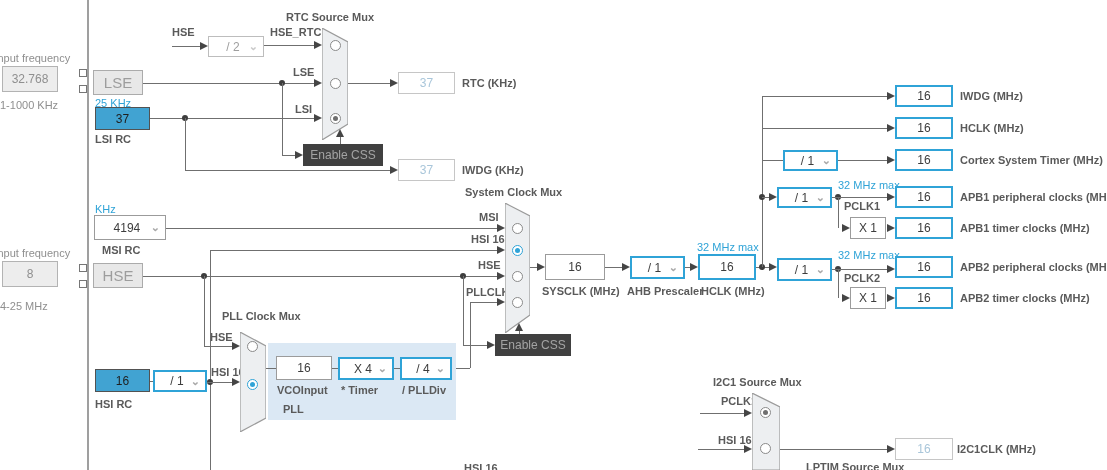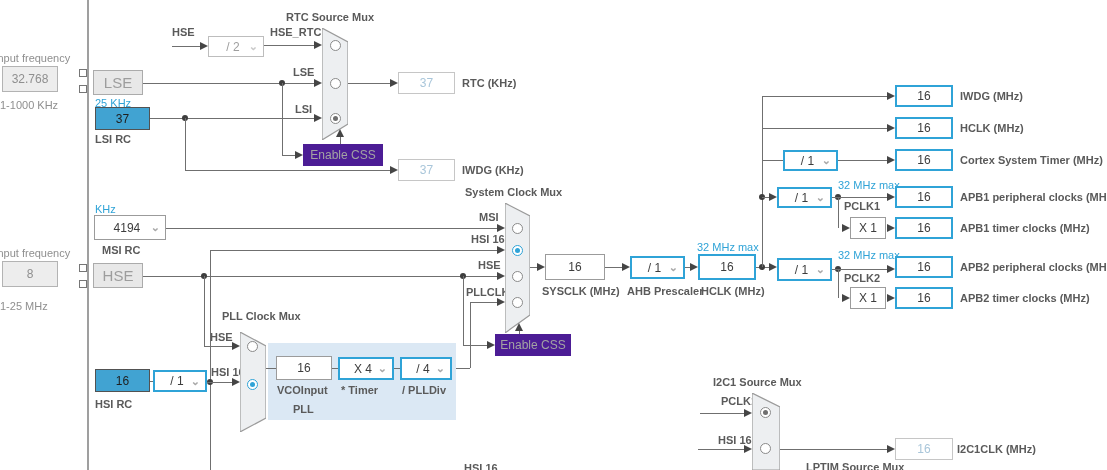--- a/index.html
+++ b/index.html
@@ -23,21 +23,21 @@
   .box.inp{background:#ededed;border:1px solid #b3b3b3;color:#8f8f8f}
   .gblock{position:absolute;display:flex;align-items:center;justify-content:center;box-sizing:border-box;
           background:#e8e8e8;border:1px solid #ababab;color:#9d9d9d;font-size:15px}
   .dd{position:absolute;display:flex;align-items:center;box-sizing:border-box;background:#fff;
       border:1px solid #9b9b9b;font-size:12px;color:#3d3d3d;padding:0 5px 0 8px}
   .dd .val{flex:1;text-align:center}
   .dd .chev{color:#a8a8a8;font-size:11px;line-height:1;font-weight:bold}
   .dd.blue{border:2px solid #2fa3d7}
   .dd.dis{border:1px solid #bdbdbd;color:#9e9e9e}
   .dd.dis .chev{color:#c9c9c9}
-  .btn{position:absolute;display:flex;align-items:center;justify-content:center;background:#4c1d95;
+  .btn{position:absolute;display:flex;align-items:center;justify-content:center;background:#404040;
        color:#a3a3a3;font-size:12px}
   .radio{position:absolute;width:11px;height:11px;border:1px solid #8a8a8a;border-radius:50%;background:#fff;box-sizing:border-box}
   .radio.sel::after{content:"";position:absolute;left:2px;top:2px;right:2px;bottom:2px;border-radius:50%;background:#6f6f6f}
   .radio.bsel{border-color:#2fa3d7}
   .radio.bsel::after{content:"";position:absolute;left:2px;top:2px;right:2px;bottom:2px;border-radius:50%;background:#2fa3d7}
   .mux{position:absolute}
   .pllarea{position:absolute;background:#dbe8f4}
 </style>
 </head>
 <body>
@@ -105,21 +105,21 @@
 
   <div class="blbl" style="left:95px;top:203px">KHz</div>
   <div class="dd" style="left:94px;top:215px;width:72px;height:25px">
     <span class="val">4194</span>
     <span class="chev">⌄</span>
   </div>
   <div class="lbl" style="left:102px;top:244px">MSI RC</div>
 
   <div class="glbl" style="left:-5px;top:247px">input frequency</div>
   <div class="box inp" style="left:2px;top:261px;width:56px;height:26px">8</div>
-  <div class="glbl" style="left:0px;top:300px">1-25 MHz</div>
+  <div class="glbl" style="left:0px;top:300px">4-25 MHz</div>
   <div class="sq" style="left:79px;top:264px"></div>
   <div class="sq" style="left:79px;top:280px"></div>
   <div class="gblock" style="left:93px;top:263px;width:50px;height:25px">HSE</div>
 
   <div class="blbl" style="left:95px;top:372px">16 MHz</div>
   <div class="box fill" style="left:95px;top:369px;width:55px;height:23px">16</div>
   <div class="lbl" style="left:95px;top:398px">HSI RC</div>
   <div class="h" style="left:150px;top:381px;width:3px"></div>
   <div class="dd blue" style="left:153px;top:370px;width:54px;height:22px">
     <span class="val">/ 1</span>
@@ -271,21 +271,21 @@
     <span class="val">X 4</span>
     <span class="chev">⌄</span>
   </div>
   <div class="lbl" style="left:341px;top:384px">* Timer</div>
   <div class="h" style="left:394px;top:368px;width:6px"></div>
   <div class="dd blue" style="left:400px;top:357px;width:52px;height:23px">
     <span class="val">/ 4</span>
     <span class="chev">⌄</span>
   </div>
   <div class="lbl" style="left:402px;top:384px">/ PLLDiv</div>
-  <div class="lbl" style="left:293px;top:403px">PLL</div>
+  <div class="lbl" style="left:283px;top:403px">PLL</div>
 
   <div class="lbl" style="left:713px;top:376px">I2C1 Source Mux</div>
   <div class="lbl" style="left:721px;top:395px">PCLK1</div>
   <div class="h" style="left:700px;top:413px;width:44px"></div>
   <div class="arr" style="left:744px;top:409px"></div>
   <div class="lbl" style="left:718px;top:434px">HSI 16</div>
   <div class="h" style="left:698px;top:449px;width:46px"></div>
   <div class="arr" style="left:744px;top:445px"></div>
   <svg class="mux" style="left:752px;top:393px" width="28" height="77">
     <polygon points="0,0 28,14 28,77 0,77" fill="#edeff1" stroke="#9b9b9b" stroke-width="1.2"></polygon>

